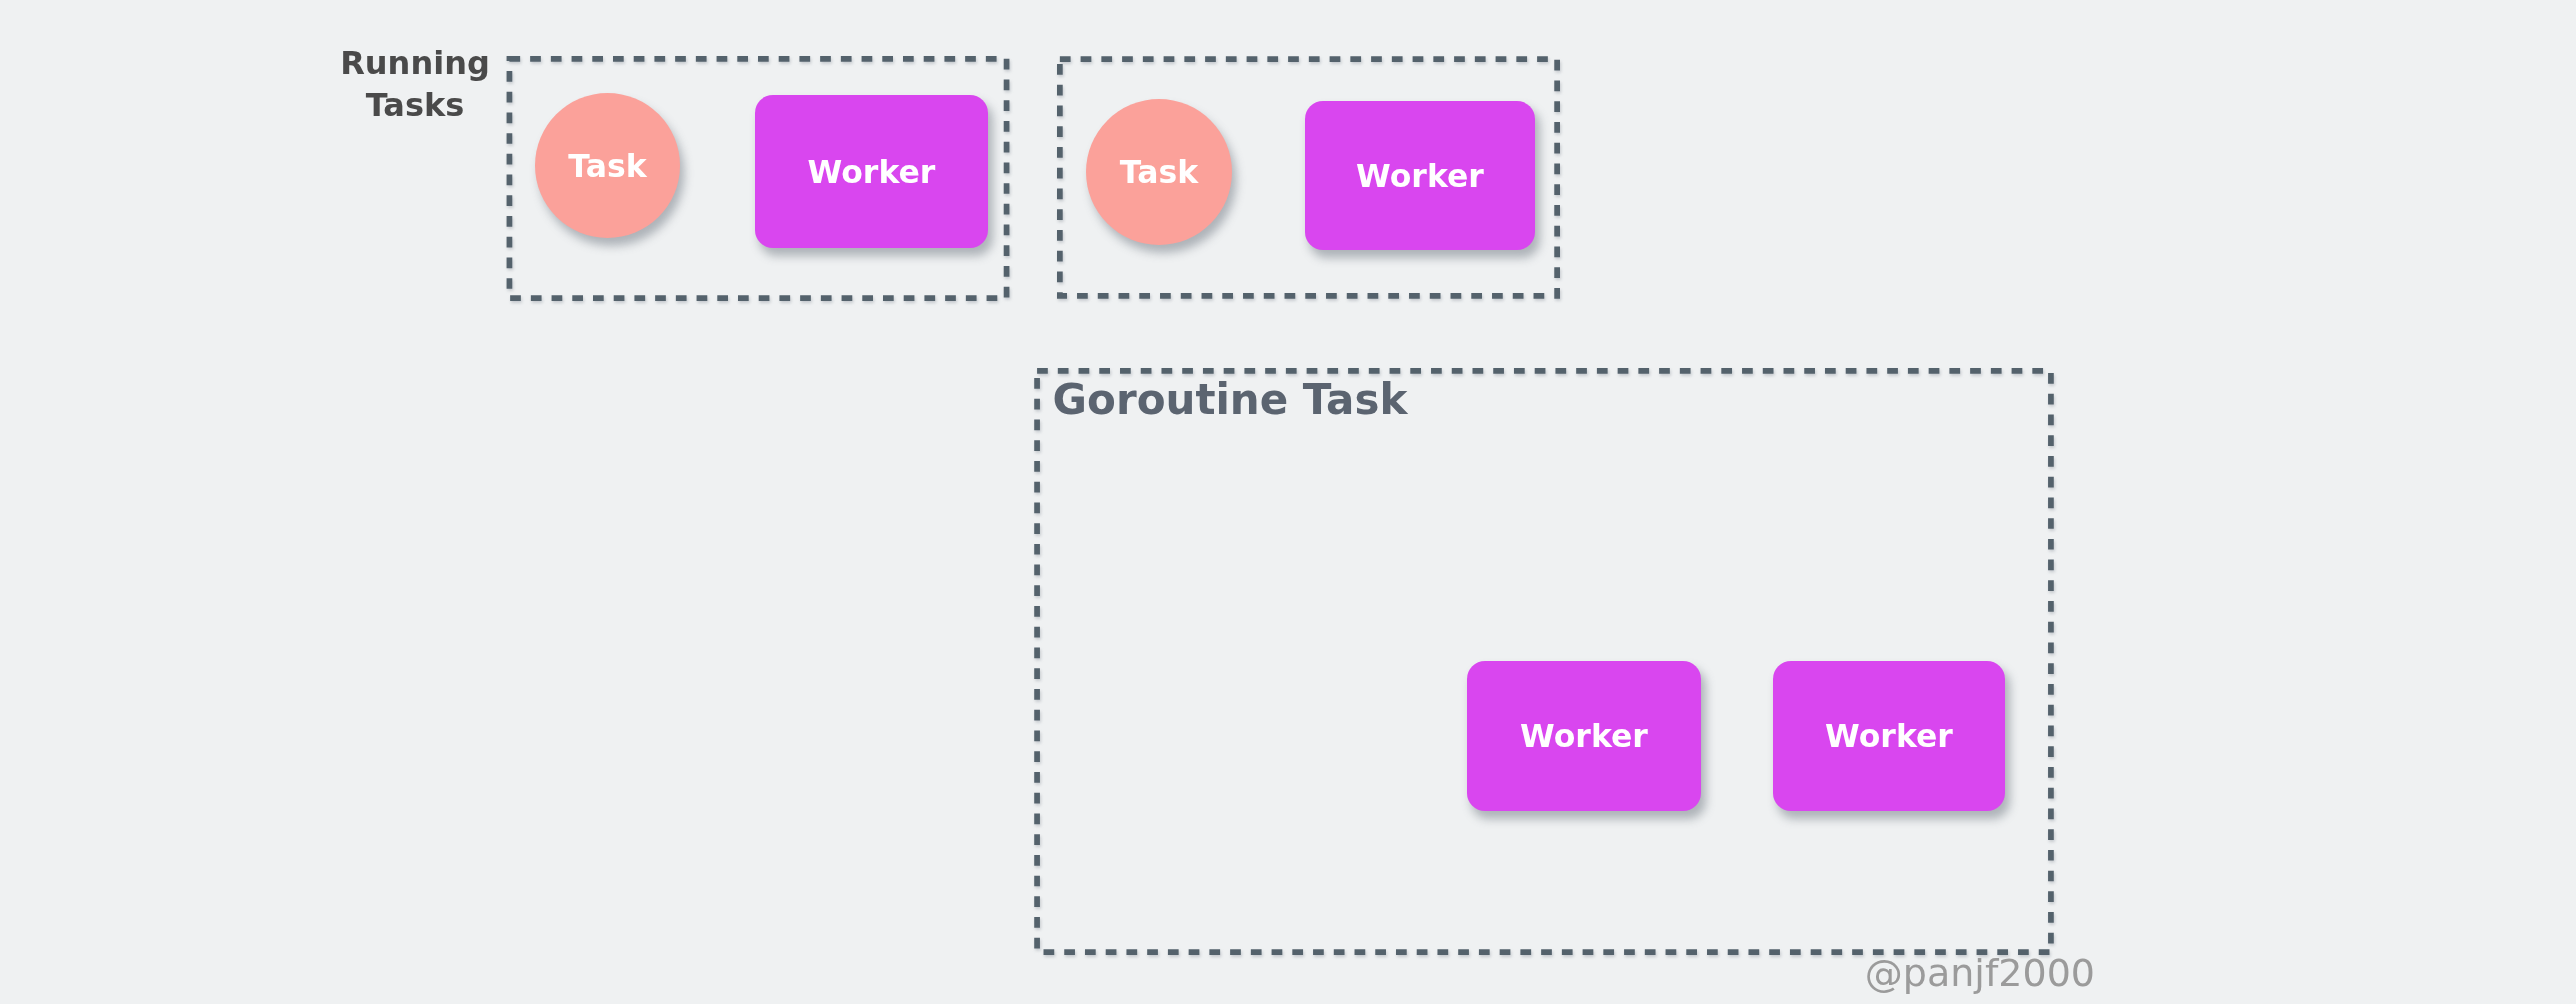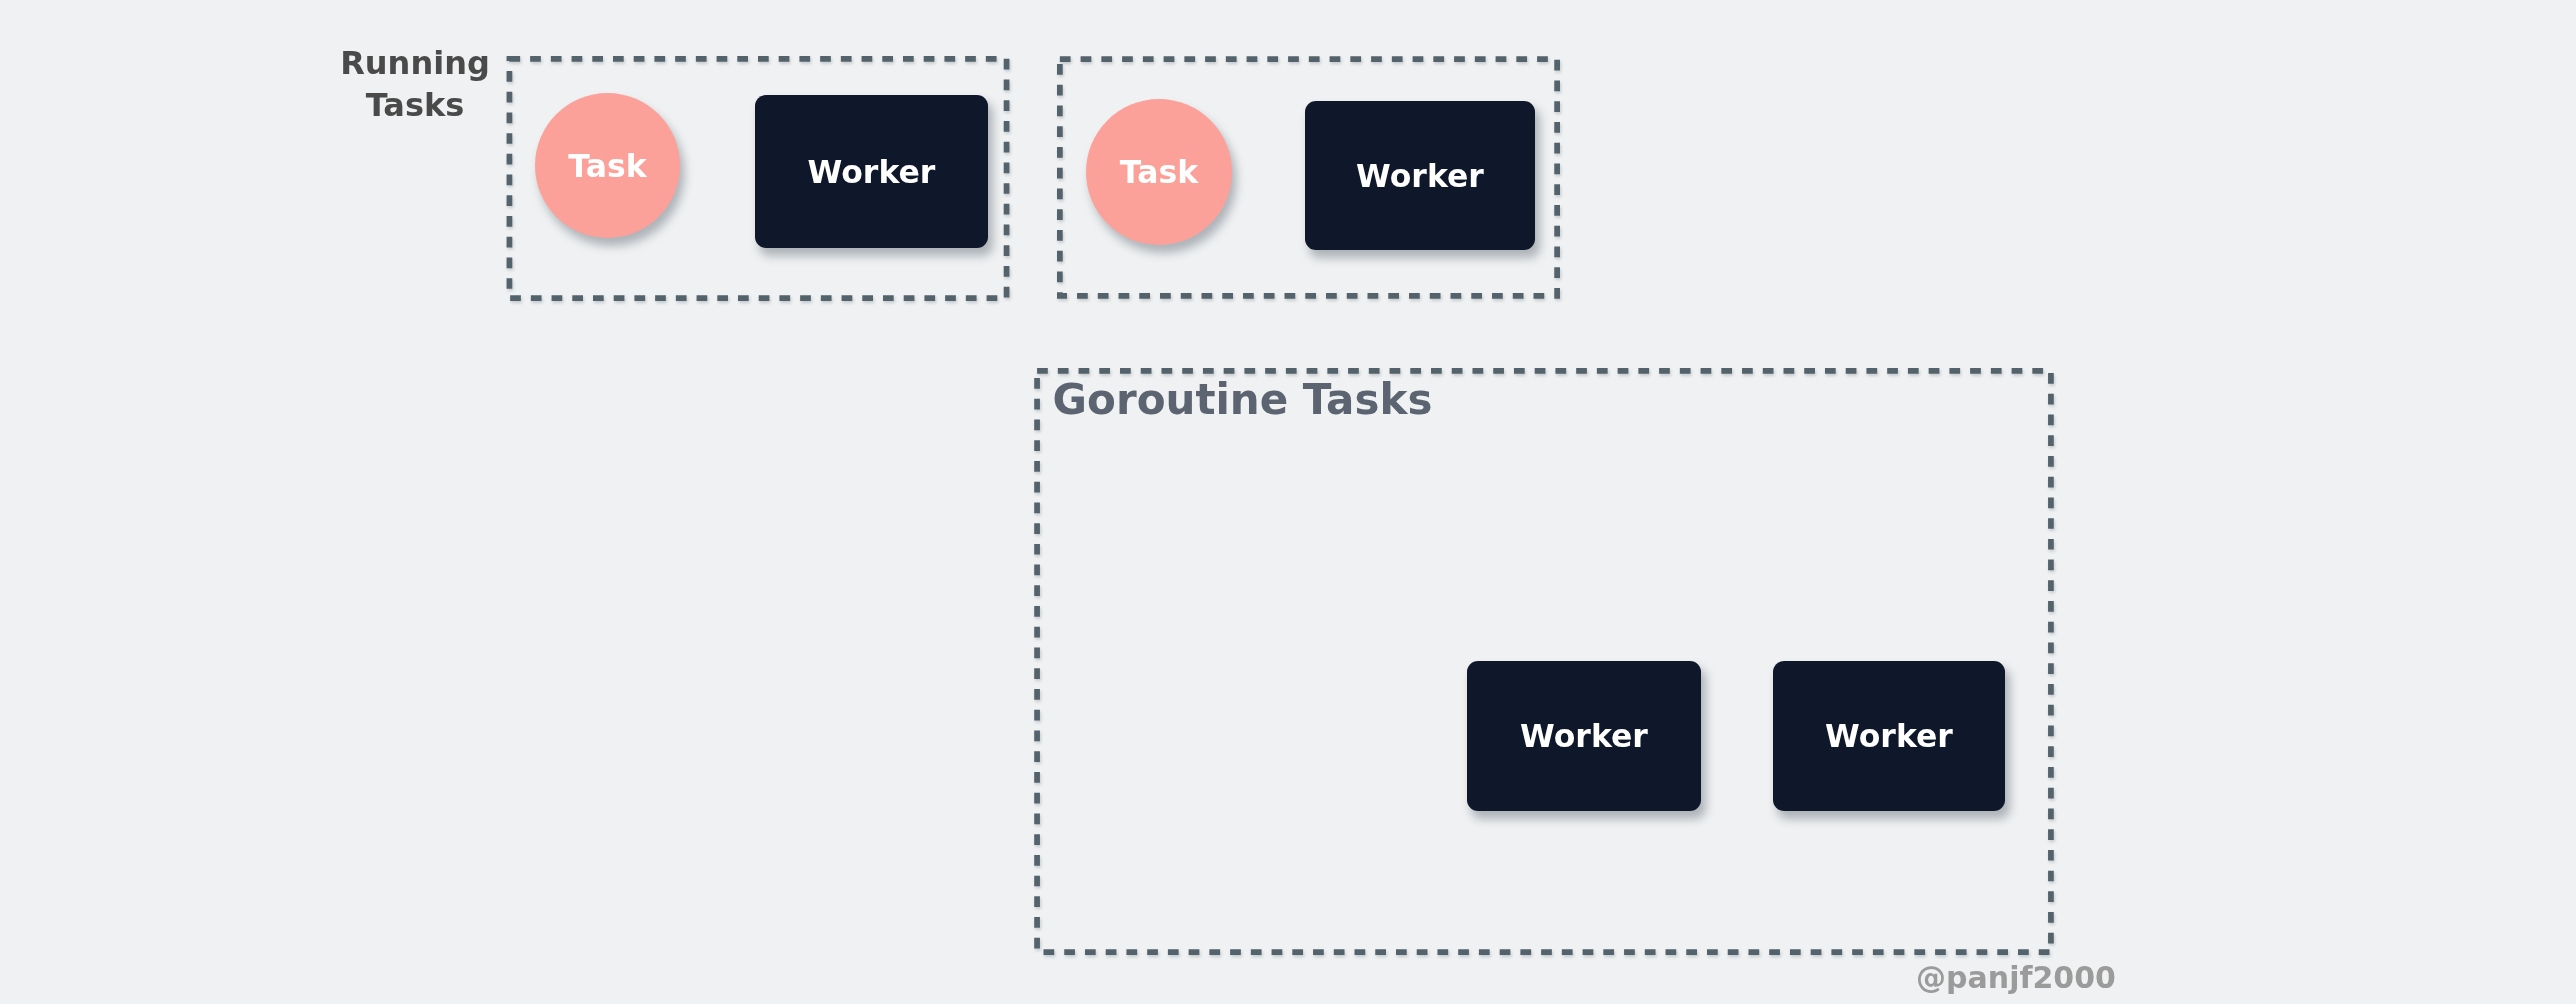--- a/index.html
+++ b/index.html
@@ -31,24 +31,24 @@
   }
   .pool-title {
     left: 18.6px;
     top: 7.2px;
     font-size: 42px;
     font-weight: 700;
     color: #5b6470;
     white-space: nowrap;
   }
   .watermark {
-    right: 3px;
+    right: 24px;
     bottom: 10px;
-    font-size: 30px;
-    font-weight: 700;
+    font-size: 38px;
+    font-weight: 400;
     color: #9b9b9b;
     white-space: nowrap;
   }
 
   
   .dash-box { pointer-events: none; }
   .dash-box svg {
     display: block;
     filter: drop-shadow(1.4px 2.9px 1.4px rgba(120, 130, 140, 0.35));
   }
@@ -64,22 +64,22 @@
     color: #ffffff;
     font-weight: 700;
     font-size: 31.5px;
     box-shadow: 4.3px 7.9px 9.3px rgba(95, 105, 115, 0.45);
   }
   .task-node {
     background: #fba19a;
     border-radius: 50%;
   }
   .worker-node {
-    background: #0f172a;
-    border-radius: 11px;
+    background: #d946ef;
+    border-radius: 18px;
   }
 
   .task-1   { left: 29px;  top: 37px;  width: 145px; height: 145px; }
   .worker-1 { left: 249px; top: 39px;  width: 233px; height: 153px; }
 
   .task-2   { left: 29px;  top: 43px;  width: 146px; height: 146px; }
   .worker-2 { left: 248px; top: 45px;  width: 230px; height: 149px; }
 
   .worker-3 { left: 433px;  top: 293px; width: 234px; height: 150px; }
   .worker-4 { left: 739px; top: 293px; width: 232px; height: 150px; }
@@ -118,21 +118,21 @@
       <span>Worker</span>
     </div>
   </div>
 
   <div class="abs dash-box pool">
     <svg width="1020" height="587" viewBox="0 0 1426 821">
       <rect x="4" y="4" width="1418" height="813" fill="none" stroke="#54626c" stroke-width="8" stroke-dasharray="15 14"></rect>
     </svg>
   </div>
   <div class="abs" style="left:1034px; top:368px; width:1020px; height:587px;">
-    <div class="abs pool-title">Goroutine Tasks</div>
+    <div class="abs pool-title">Goroutine Task</div>
     <div class="abs node worker-node worker-3">
       <span>Worker</span>
     </div>
     <div class="abs node worker-node worker-4">
       <span>Worker</span>
     </div>
   </div>
 
   <div class="abs watermark">@panjf2000</div>
 

